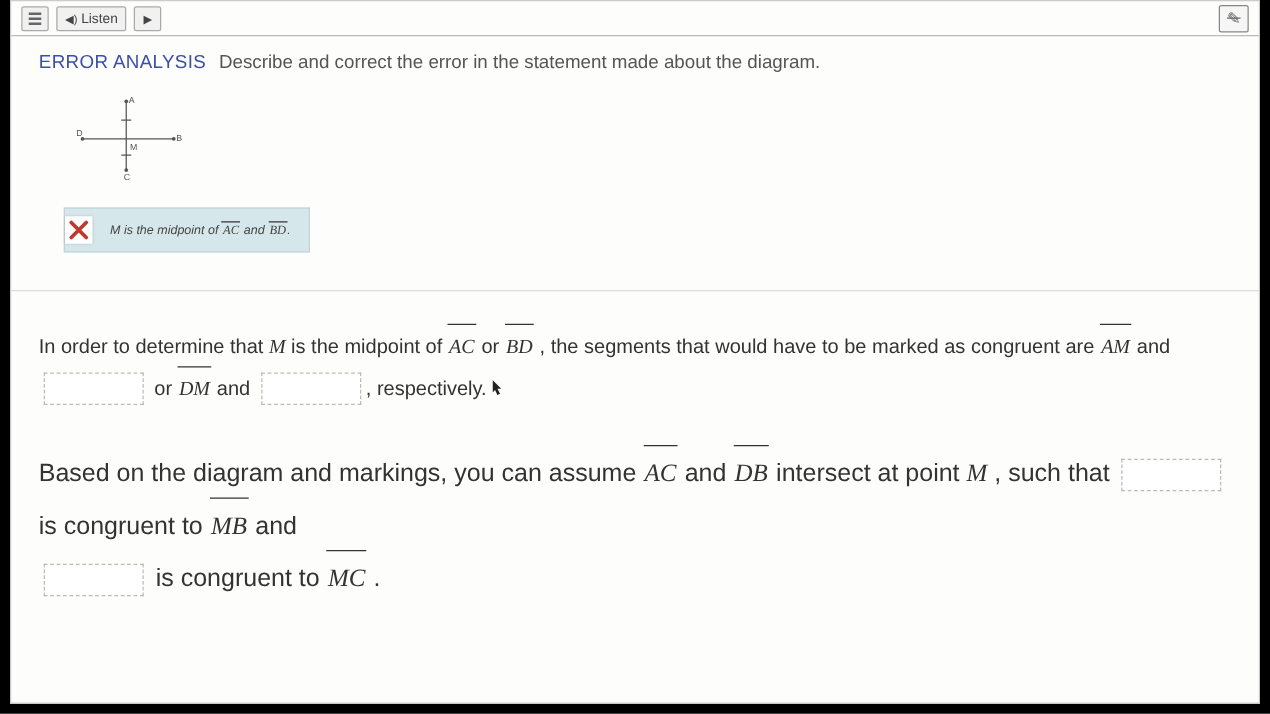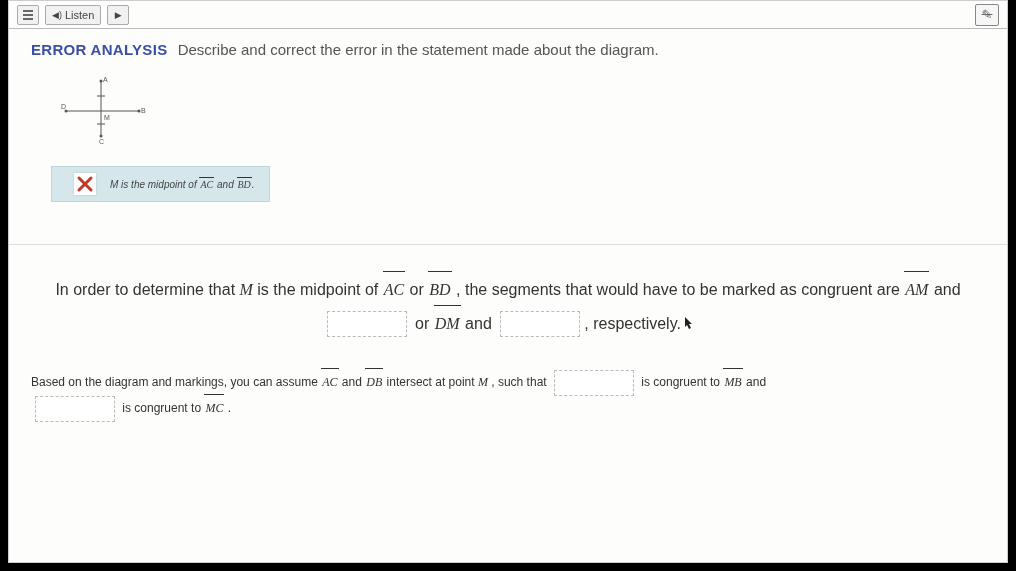--- a/index.html
+++ b/index.html
@@ -56,61 +56,60 @@
     .content {
       padding: 12px 22px;
       color: #333;
     }
     .heading-row {
       font-size: 15px;
       margin-bottom: 18px;
     }
     .heading-label {
       color: #3b4fa6;
-      font-weight: bold;
+      font-weight: normal;
       letter-spacing: 0.3px;
     }
     .heading-desc { color: #555; margin-left: 6px; margin-top: 36px; }
     .diagram {
       margin: 6px 0 10px 30px;
       width: 90px; height: 70px;
       position: relative;
     }
     .error-box {
       display: inline-flex;
       align-items: center;
       gap: 14px;
-      margin: 10px 0 12px 20px;
+      margin: 10px 0 0 20px;
       background: #d6e7eb;
       border: 1px solid #bfd5da;
-      padding: 6px 14px 6px 22px;
+      padding: 6px 14px 6px 0;
       font-size: 10px;
       font-style: italic;
       color: #444;
     }
     .red-x {
       width: 22px; height: 22px;
       background: #fff;
       display: flex; align-items: center; justify-content: center;
       box-shadow: 0 0 2px rgba(0,0,0,0.15);
     }
     .divider {
       border: none;
       border-top: 1px solid #ddd;
       margin: 30px -22px 0 -22px;
     }
     .qtext {
       font-size: 16px;
       color: #333;
       line-height: 2.1;
       margin-top: 28px;
-      text-align: center;
     }
     .qtext2 {
-      font-size: 12px;
+      font-size: 20px;
       color: #333;
       line-height: 2.1;
       margin-top: 30px;
     }
     .mvar { font-style: italic; font-family: 'Times New Roman', serif; }
     .seg {
       font-family: 'Times New Roman', serif;
       font-style: italic;
       position: relative;
       display: inline-block;

